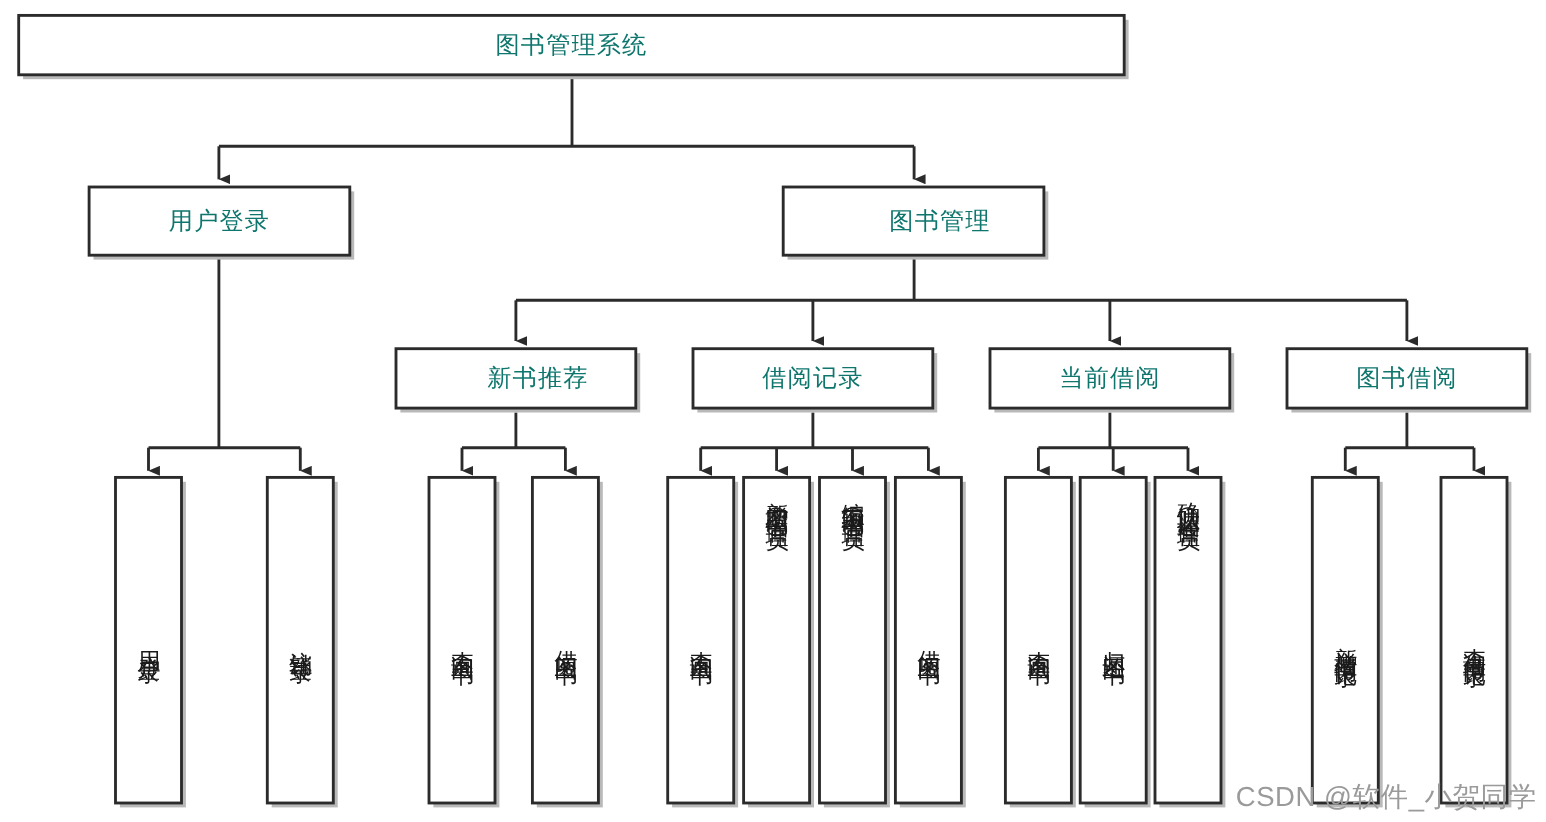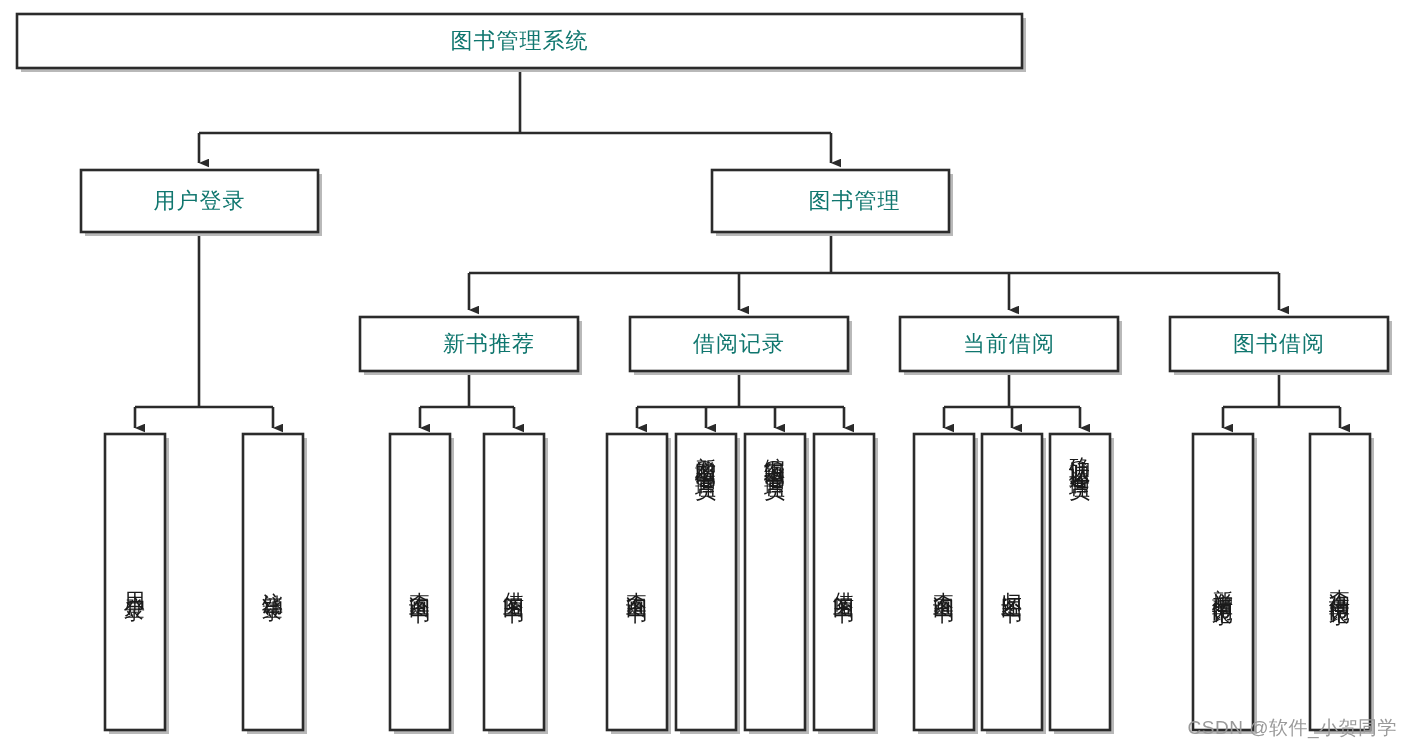--- a/index.html
+++ b/index.html
@@ -71,21 +71,21 @@
     font-size: 22px;
     color: #0f766e;
     letter-spacing: 1px;
     white-space: nowrap;
   }
   #watermark {
     position: absolute;
     right: 8px;
     bottom: 6px;
     font-family: "Liberation Sans", "DejaVu Sans", sans-serif;
-    font-size: 19px;
+    font-size: 25px;
     color: #9a9a9a;
     letter-spacing: 0.5px;
     white-space: nowrap;
   }
 </style>
 </head>
 <body>
 
 <div id="diagram-root">
 

